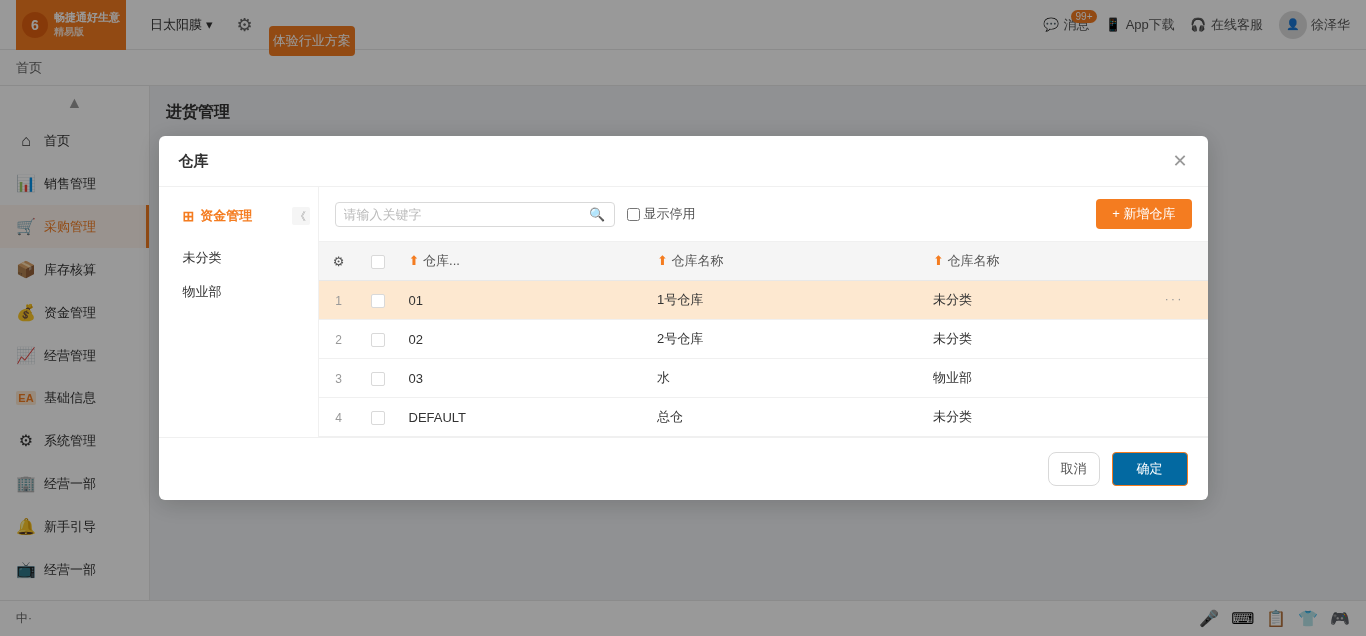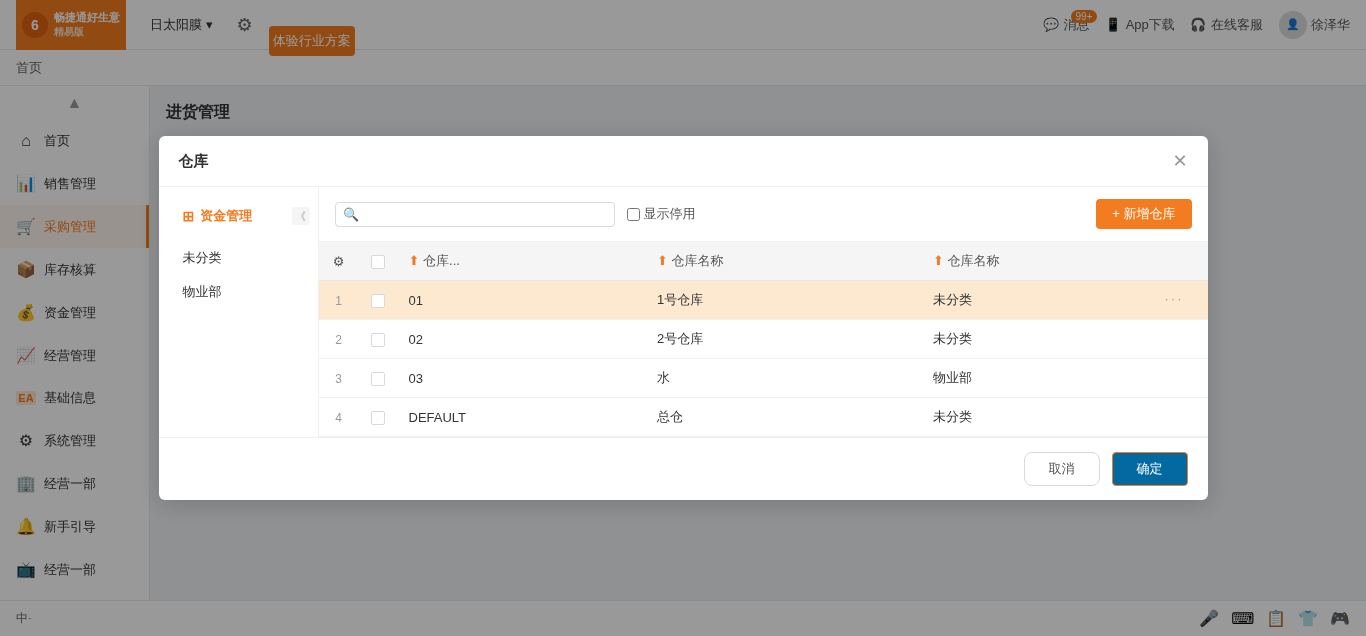--- a/index.html
+++ b/index.html
@@ -390,21 +390,21 @@
       display: flex;
       justify-content: flex-end;
       gap: 12px;
       padding: 14px 20px;
       border-top: 1px solid #f0f0f0;
     }
     .btn-cancel {
       background: #fff;
       border: 1px solid #d9d9d9;
       border-radius: 8px;
-      padding: 7px 24px;
+      padding: 7px 12px;
       font-size: 13px;
       color: #555;
       cursor: pointer;
       text-align: right;
     }
     .btn-confirm {
       background: #0369a1;
       border: 1px solid #f47c20;
       border-radius: 4px;
       padding: 7px 24px;
@@ -562,20 +562,21 @@
           <div class="modal-sidebar-collapse">《</div>
         </div>
         <div class="modal-cat-item">未分类</div>
         <div class="modal-cat-item">物业部</div>
       </div>
 
       <div class="modal-main">
 
         <div class="modal-toolbar">
           <div class="search-box">
+            <input type="text" placeholder="请输入关键字" style="">
             <span style="color:#aaa;cursor:pointer;">🔍</span>
           </div>
           <label class="show-disabled">
             <input type="checkbox" style="">
             <span>显示停用</span>
           </label>
           <button class="add-btn">+ 新增仓库</button>
         </div>
 
         <div class="modal-table-wrap">

